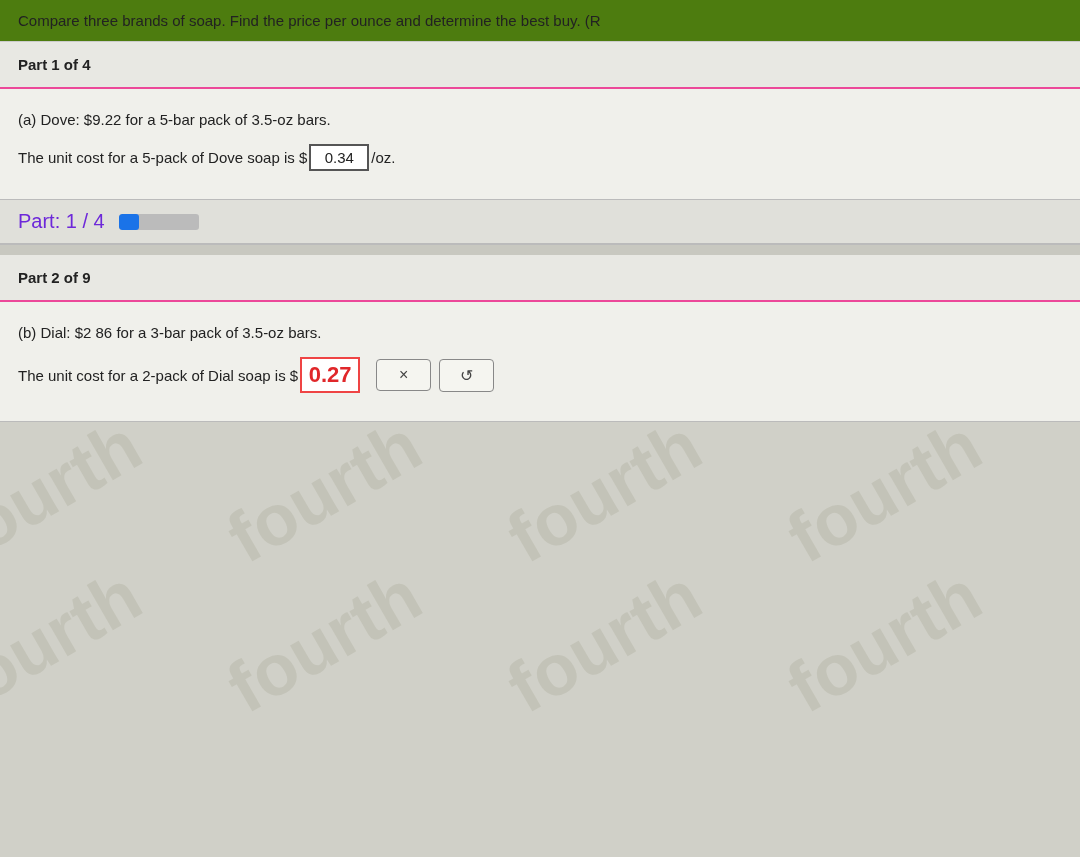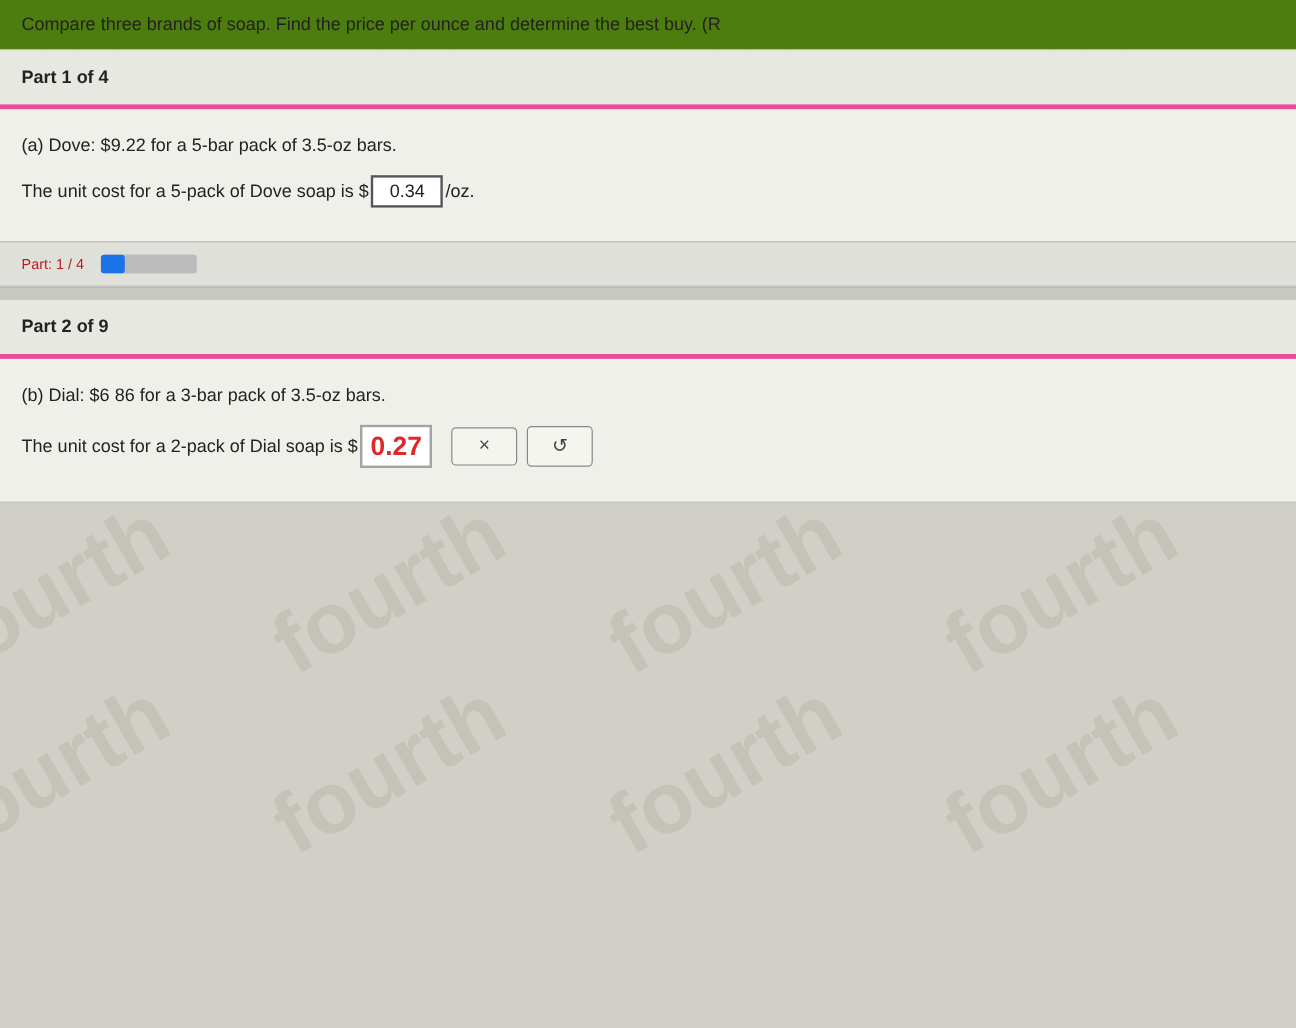--- a/index.html
+++ b/index.html
@@ -56,21 +56,21 @@
       background-color: #f0f0eb;
       border-bottom: 1px solid #bbb;
     }
 
     .part-header {
       background-color: #e8e8e3;
       padding: 14px 18px;
       font-size: 15px;
       font-weight: bold;
       color: #222;
-      border-bottom: 4px solid #ec4899;
+      border-bottom: 2px solid #ec4899;
       font-family: Arial, sans-serif;
     }
 
     .part-body {
       padding: 22px 18px 28px 18px;
     }
 
     .question-text {
       font-size: 15px;
       color: #222;
@@ -94,21 +94,21 @@
       padding: 3px 6px;
       min-width: 60px;
       font-size: 15px;
       color: #222;
       display: inline-block;
       text-align: center;
       font-family: Arial, sans-serif;
     }
 
     .answer-box-active {
-      border: 2px solid #a3a3a3;
+      border: 2px solid #ef4444;
       background-color: #fff;
       padding: 3px 6px;
       min-width: 60px;
       font-size: 15px;
       display: inline-block;
       text-align: center;
       font-family: Arial, sans-serif;
       color: #e0272a;
       font-weight: bold;
       font-size: 22px;
@@ -116,22 +116,22 @@
 
     .part-footer {
       background-color: #e0e0da;
       padding: 10px 18px;
       display: flex;
       align-items: center;
       gap: 14px;
       border-top: 1px solid #bbb;
       border-bottom: 1px solid #bbb;
       font-family: Arial, sans-serif;
-      font-size: 12px;
-      color: #b91c1c;
+      font-size: 20px;
+      color: #6d28d9;
     }
 
     .progress-bar-container {
       width: 80px;
       height: 16px;
       background-color: #bbb;
       border-radius: 3px;
       overflow: hidden;
     }
 
@@ -210,21 +210,21 @@
     </div>
   </div>
 
   <div class="section-divider"></div>
 
   <div class="part-section">
     <div class="part-header">
       <span>Part 2 of 9</span>
     </div>
     <div class="part-body">
-      <div class="question-text">(b) Dial: $6 86 for a 3-bar pack of 3.5-oz bars.</div>
+      <div class="question-text">(b) Dial: $2 86 for a 3-bar pack of 3.5-oz bars.</div>
       <div class="answer-row">
         <span>The unit cost for a 2-pack of Dial soap is $</span>
         <span class="answer-box-active">0.27</span>
         <span style="display:inline-flex; align-items:center; gap:8px; margin-left:14px;">
           <button class="action-btn">×</button>
           <button class="action-btn">↺</button>
         </span>
       </div>
     </div>
   </div>

